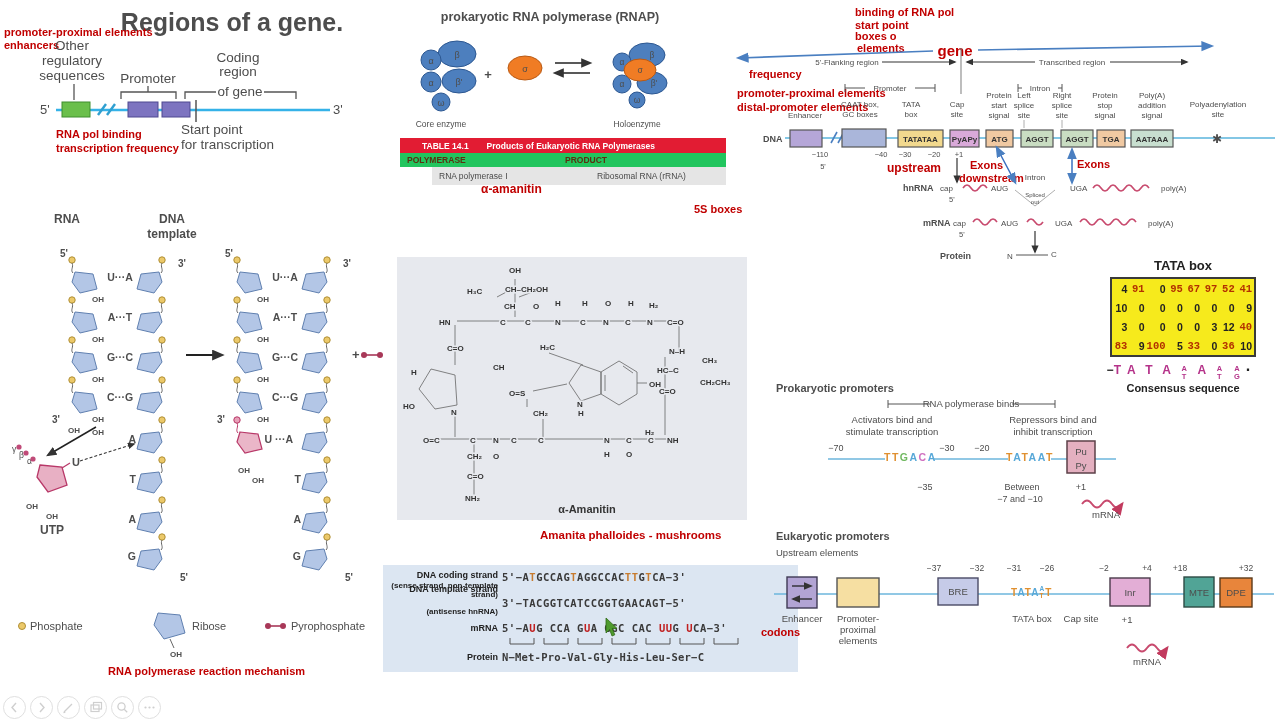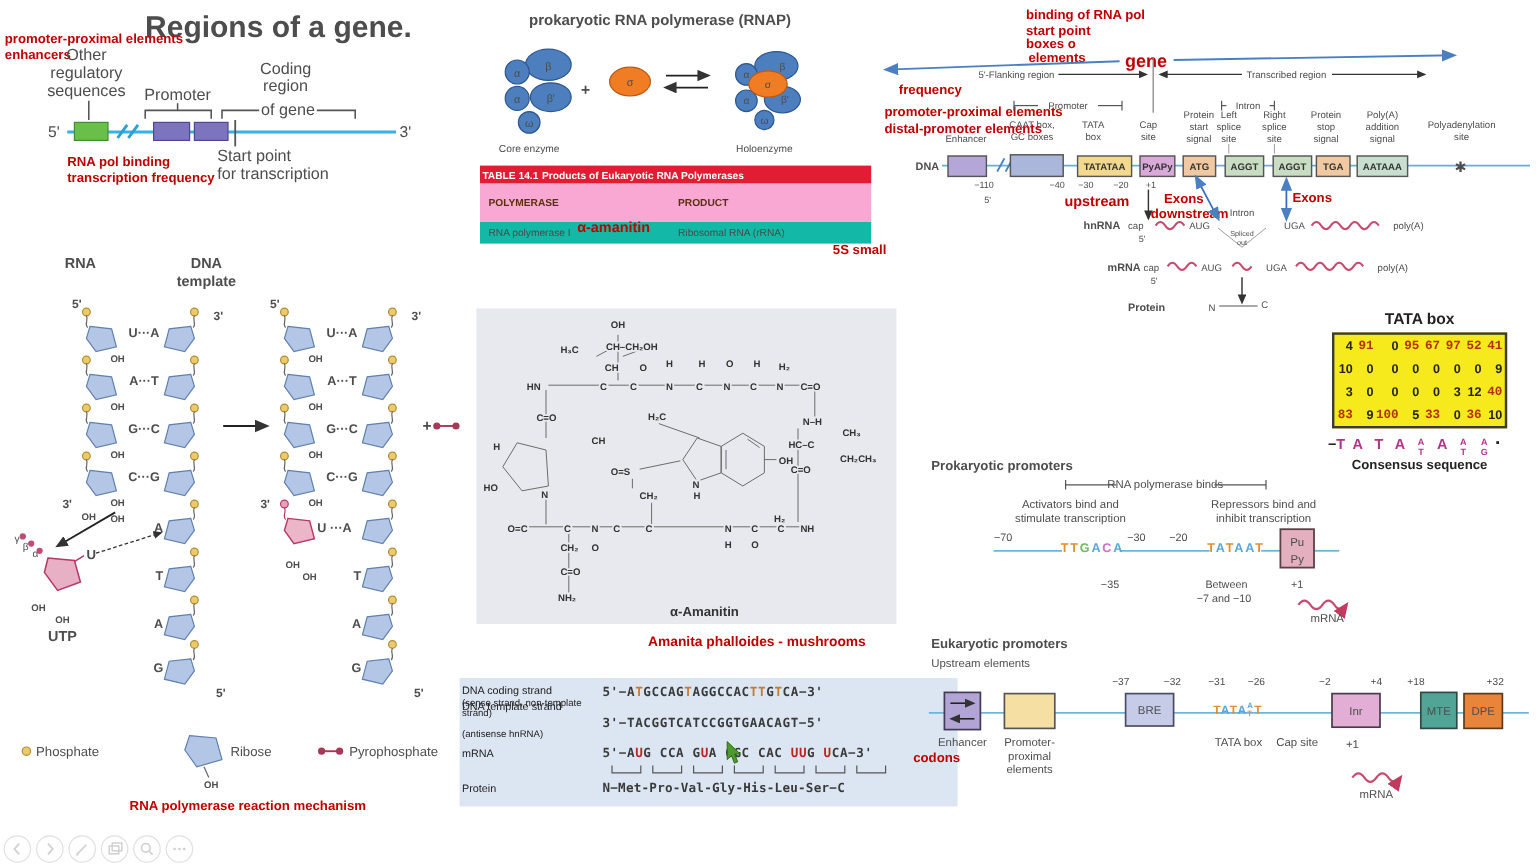--- a/index.html
+++ b/index.html
@@ -13,43 +13,43 @@
   .pent{fill:#b3c6e6;stroke:#6080b0;stroke-width:1;}
   .pphos{fill:#e8a0b8;stroke:#b83868;stroke-width:1;}
   .ppent{fill:#eab6c8;stroke:#b83868;stroke-width:1.2;}
   .lnk{fill:none;stroke:#666;stroke-width:1;}
   .wavy{fill:none;stroke:#c84a6e;stroke-width:1.6;}
   .gsbox{stroke:#555;stroke-width:1.2;}
   .gsboxtext{font-size:8px;font-weight:bold;fill:#333;}
   
   #rnatable{left:400px;top:138px;width:326px;height:85px;font-size:8.5px;color:#4a4a4a;}
   #rnatable .hd{height:15px;background:#e21c33;color:#fff;font-weight:bold;display:flex;align-items:center;}
-  #rnatable .ch{height:32px;background:#f9a8d4;color:#5a3010;font-weight:bold;display:flex;align-items:center;}
+  #rnatable .ch{height:14px;background:#22c55e;color:#5a3010;font-weight:bold;display:flex;align-items:center;}
   #rnatable .row{height:18px;display:flex;align-items:center;}
-  #rnatable .r0{background:#14b8a6;} #rnatable .r1{background:#fbe5cf;}
+  #rnatable .r0{background:#e5e5e5;margin-left:32px;} #rnatable .r1{background:#fbe5cf;}
   #rnatable .cA{padding-left:7px;width:158px;flex:none;} #rnatable .cB{flex:1;}
   
   #matrix{left:1103px;top:258px;width:160px;}
   #mxtitle{text-align:center;font-weight:bold;font-size:13px;color:#222;}
   #mxgrid{margin:4px 0 0 7px;width:142px;background:#f6ea1c;border:2px solid #3a3a3a;
           display:grid;grid-template-columns:repeat(8,1fr);}
   #mxgrid span{text-align:right;padding:3.5px 2px 3.5px 0;font-size:10.5px;font-weight:600;color:#222;}
   #mxgrid span.hot{color:#b33000;font-weight:bold;font-family:Liberation Mono, monospace;}
   #mxcons{margin:3px 0 0 2px;display:flex;align-items:center;}
   #mxcons .cc{width:17.6px;text-align:center;color:#b5338a;font-weight:bold;font-size:12px;}
   #mxcons .pre{color:#222;}
   #mxcons .stack{display:inline-flex;flex-direction:column;line-height:1;font-size:7.5px;}
   #mxcaption{margin-top:2px;text-align:center;font-weight:bold;font-size:11px;color:#222;}
   
   #amanitin{left:397px;top:257px;width:350px;height:263px;background:#e7e9ee;}
   #amanitin svg text{fill:#333;font-size:8px;font-weight:bold;paint-order:stroke;stroke:#e7e9ee;stroke-width:3px;}
   #amanitin svg .nm{font-size:11px;stroke-width:0;}
   
   #strands{left:383px;top:565px;width:415px;height:107px;background:#dce6f2;font-size:9.5px;color:#222;}
-  #strands .lab{position:absolute;width:113px;text-align:left;font-weight:normal;font-size:9px;}
+  #strands .lab{position:absolute;width:113px;text-align:right;font-weight:bold;font-size:9px;}
   #strands .sub{font-size:8px;}
   #strands .seq{position:absolute;left:119px;font-family:"DejaVu Sans Mono",monospace;
                 font-size:10.5px;font-weight:bold;letter-spacing:0.5px;color:#3a3a3a;white-space:pre;}
   .seq-dna .cl-T{color:#c77b2e;}
   .seq-mrna .cl-U{color:#c02020;}
   .prok-seq{position:absolute;font-size:10.5px;font-weight:bold;letter-spacing:1.5px;color:#555;}
   .prok-seq .cl-T,.euk-tata .cl-T{color:#e09030;}
   .prok-seq .cl-A,.euk-tata .cl-A{color:#58a8d8;}
   .prok-seq .cl-G{color:#70b860;}
   .prok-seq .cl-C{color:#d070c0;}
@@ -165,34 +165,34 @@
     <text x="222" y="82" text-anchor="middle" font-size="8.5" fill="#12244a">α</text>
     <text x="254" y="81" text-anchor="middle" font-size="8.5" fill="#12244a">β'</text>
     <text x="237" y="98" text-anchor="middle" font-size="8.5" fill="#12244a">ω</text>
   </g>
   <text x="41" y="122" text-anchor="middle" font-size="8.5" fill="#333">Core enzyme</text>
   <text x="237" y="122" text-anchor="middle" font-size="8.5" fill="#333">Holoenzyme</text>
 </svg>
 
 <div id="rnatable" class="abs">
   <div class="hd">
-    <span style="padding-left:2px">TABLE 14.1</span>
-    <span style="padding-left:3px">Products of Eukaryotic RNA Polymerases</span>
+    <span style="padding-left:22px">TABLE 14.1</span>
+    <span style="padding-left:18px">Products of Eukaryotic RNA Polymerases</span>
   </div>
   <div class="ch">
     <span class="cA">POLYMERASE</span>
     <span class="cB">PRODUCT</span>
   </div>
   <div class="row r0">
     <span class="cA">RNA polymerase I</span>
         <span class="cB">Ribosomal RNA (rRNA)</span>
   </div>
 </div>
 <div class="ann" style="left:481px;top:182px;font-size:12px">α-amanitin</div>
-<div class="ann" style="left:694px;top:203px">5S small</div>
+<div class="ann" style="left:694px;top:203px">5S boxes</div>
 
 <svg style="left:735px;top:0" width="545" height="300" viewBox="0 0 545 300">
   <text class="redf" x="120" y="16" font-size="11">binding of RNA pol</text>
   <text class="redf" x="120" y="29" font-size="11">start point</text>
   <text class="redf" x="120" y="40" font-size="11">boxes o</text>
   <text class="redf" x="122" y="52" font-size="11">elements</text>
   <g stroke="#4a7fc1" stroke-width="1.6" fill="none">
     <line x1="4" y1="58" x2="198" y2="51" marker-start="url(#mkb)"></line>
     <line x1="243" y1="50" x2="476" y2="46" marker-end="url(#mkb)"></line>
   </g>

